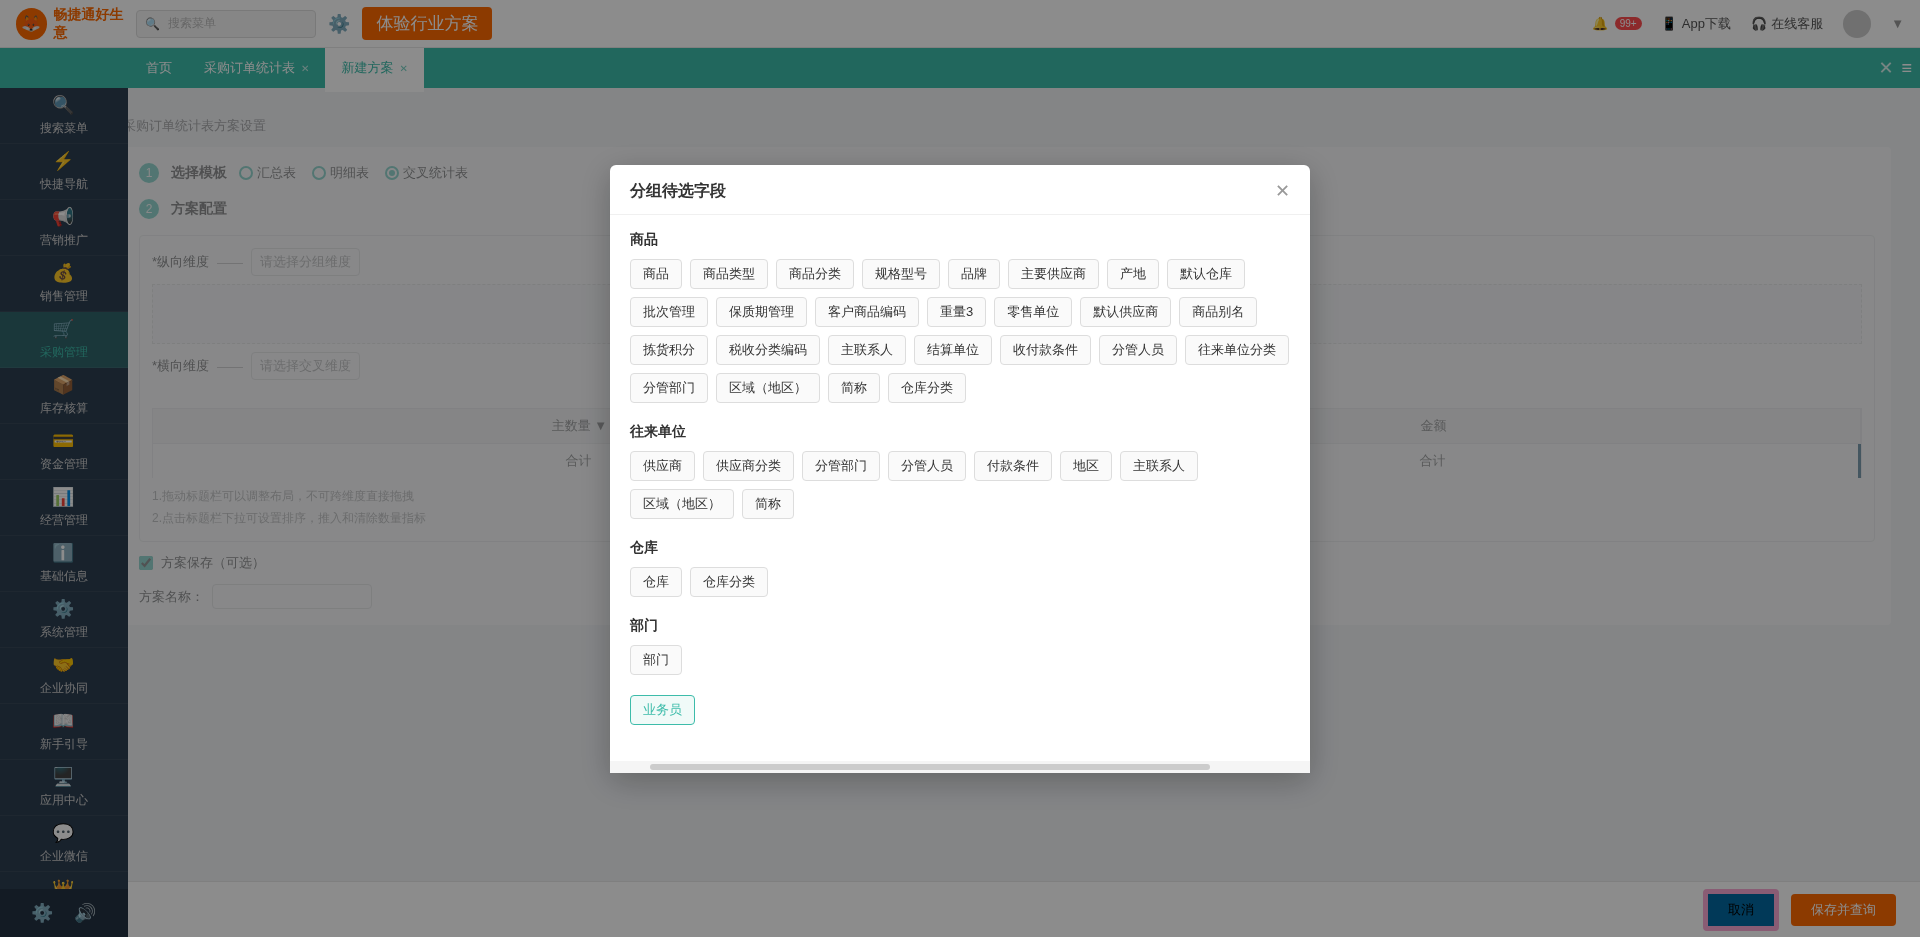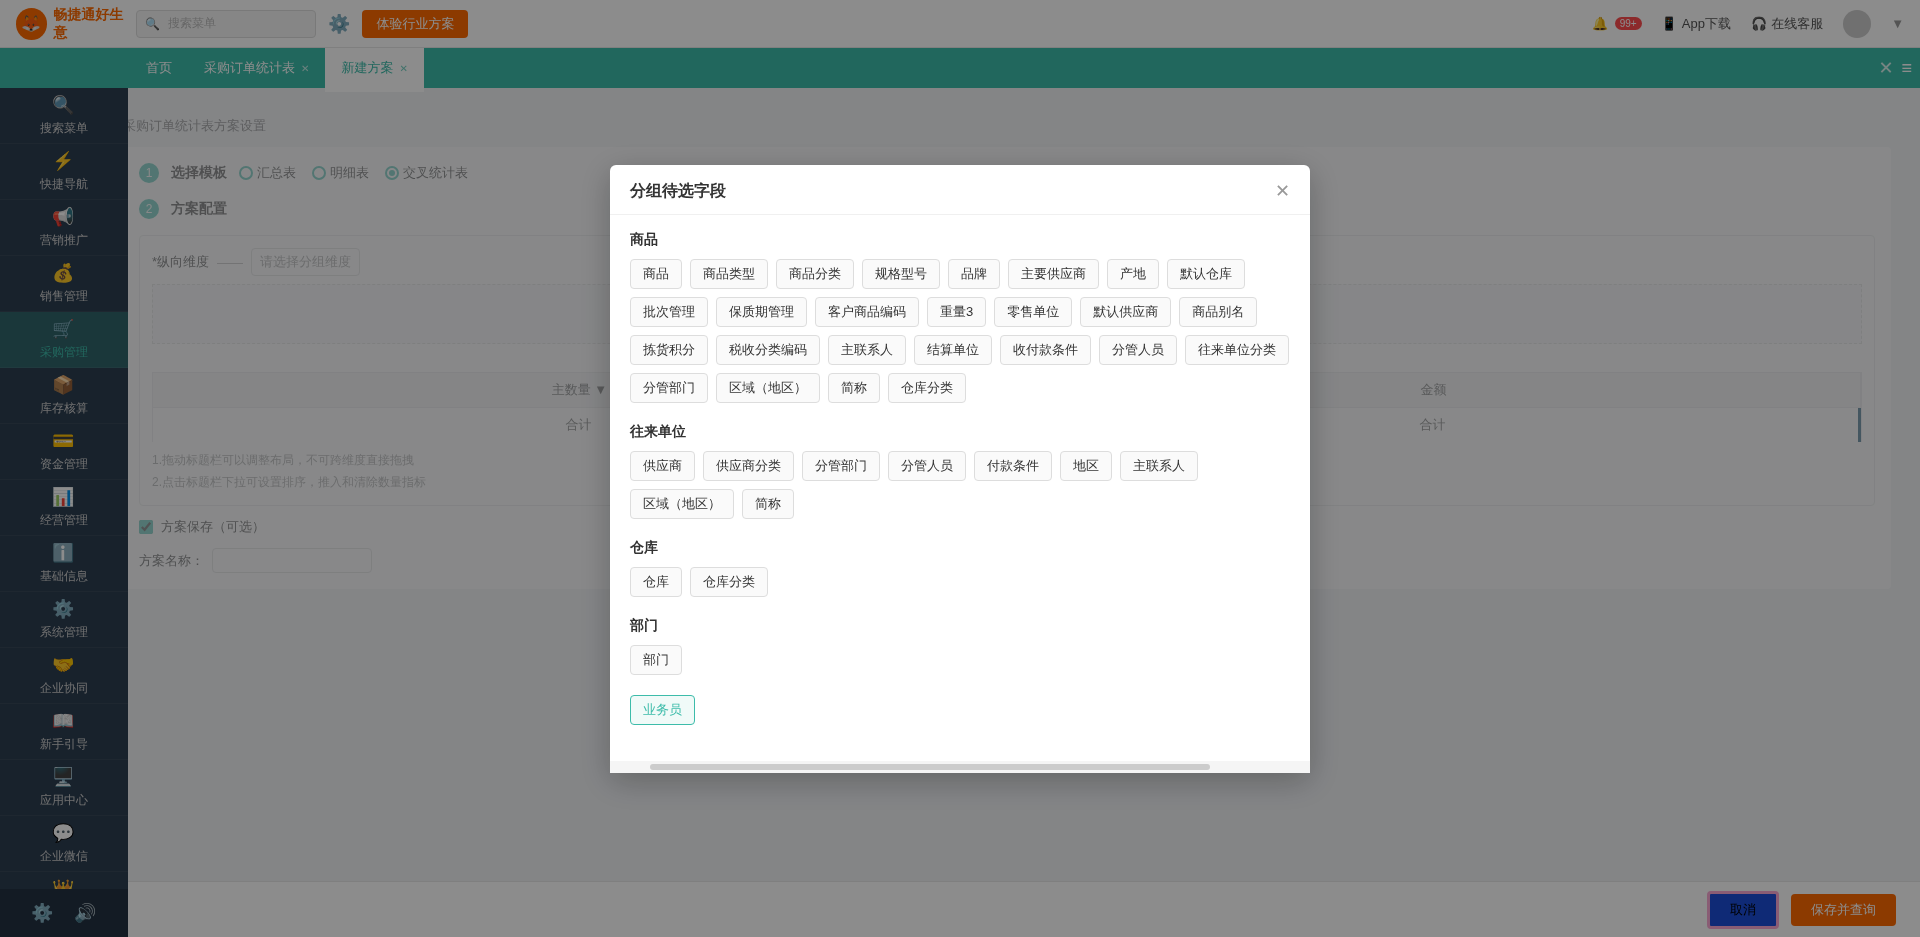--- a/index.html
+++ b/index.html
@@ -51,21 +51,21 @@
       align-items: center;
       gap: 12px;
       margin-left: 12px;
     }
     .btn-trial {
       background: #ff6a00;
       color: #fff;
       border: none;
       border-radius: 4px;
       padding: 5px 14px;
-      font-size: 13px;
+      font-size: 17px;
       cursor: pointer;
     }
     .top-right {
       margin-left: auto;
       display: flex;
       align-items: center;
       gap: 20px;
       font-size: 13px;
       color: #555;
     }
@@ -232,21 +232,21 @@
       height: 56px;
       background: #fff;
       border-top: 1px solid #e8e8e8;
       display: flex;
       align-items: center;
       justify-content: flex-end;
       padding: 0 24px;
       gap: 12px;
       z-index: 200;
     }
-    .btn-cancel { border: 3px solid #f9a8d4; background: #1d4ed8; padding: 7px 20px; border-radius: 4px; cursor: pointer; font-size: 13px; }
+    .btn-cancel { border: 5px solid #f9a8d4; background: #0369a1; padding: 7px 20px; border-radius: 4px; cursor: pointer; font-size: 13px; }
     .btn-save-query { background: #ff6a00; color: #fff; border: none; padding: 7px 20px; border-radius: 4px; cursor: pointer; font-size: 13px; }
 
     
     .overlay {
       position: fixed;
       top: 0; left: 0; right: 0; bottom: 0;
       background: rgba(0,0,0,0.45);
       z-index: 300;
       display: flex;
       align-items: center;
@@ -459,20 +459,25 @@
       <div class="step-num">2</div>
       <span class="step-label">方案配置</span>
     </div>
     <div class="config-section">
       <div class="dim-row">
         <span>*纵向维度</span>
         <span class="arrow-sep">——</span>
         <div class="dim-select">请选择分组维度</div>
       </div>
       <div style="height:60px;background:#f9f9f9;border:1px dashed #ddd;margin-bottom:8px;"></div>
+      <div class="dim-row">
+        <span>*横向维度</span>
+        <span class="arrow-sep">——</span>
+        <div class="dim-select">请选择交叉维度</div>
+      </div>
       <div style="height:20px;"></div>
       <div class="table-header">
         <div class="th">主数量 ▼</div>
         <div class="th">金额</div>
       </div>
       <div class="table-row-data">
         <div class="td">合计</div>
         <div class="td">合计</div>
       </div>
       <div class="hints">

